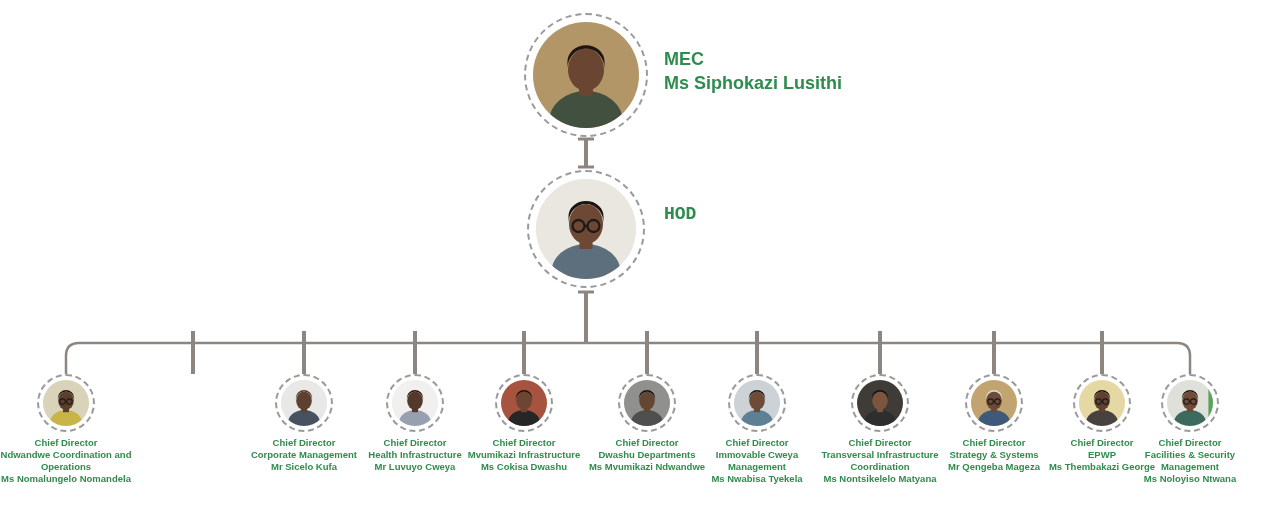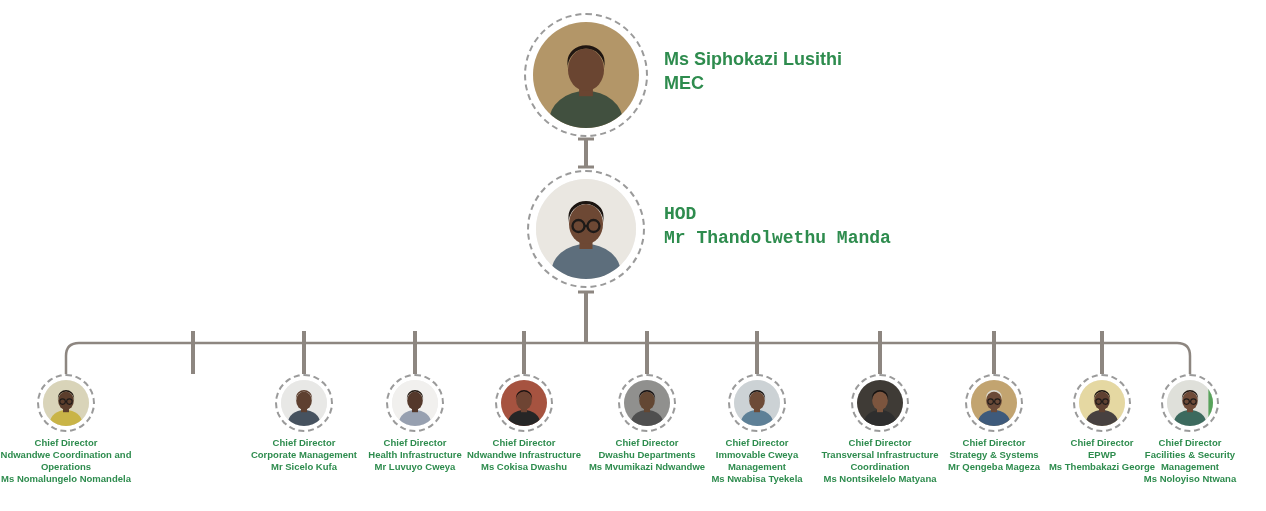--- a/index.html
+++ b/index.html
@@ -95,43 +95,42 @@
     <rect x="0" y="0" width="100" height="100" fill="#b39668"></rect>
     <ellipse cx="50" cy="94" rx="35" ry="29" fill="#41503f"></ellipse>
     <rect x="43.5" y="56" width="13" height="14" fill="#6a4531"></rect>
     <ellipse cx="50" cy="45" rx="17" ry="20" fill="#6a4531"></ellipse>
     <path d="M32.5,44 a17.5,19 0 0 1 35,0 l0,-7 a17.5,15 0 0 0 -35,0 z" fill="#201611"></path>
 
   </svg>
       </div>
   </div>
   <div class="top-node-text" style="left:664px; top:47px;">
+    <div>MEC</div>
     <div>Ms Siphokazi Lusithi</div>
-    <div>MEC</div>
   </div>
 
   <div class="ring" style="left:527px; top:170px; width:118px; height:118px;">
     <div class="photo" style="width:100px; height:100px;">
         <svg viewBox="0 0 100 100" preserveAspectRatio="none">
     <rect x="0" y="0" width="100" height="100" fill="#eae7e1"></rect>
     <ellipse cx="50" cy="94" rx="35" ry="29" fill="#5d6e7c"></ellipse>
     <rect x="43.5" y="56" width="13" height="14" fill="#6d4834"></rect>
     <ellipse cx="50" cy="45" rx="17" ry="20" fill="#6d4834"></ellipse>
     <path d="M32.5,44 a17.5,19 0 0 1 35,0 l0,-7 a17.5,15 0 0 0 -35,0 z" fill="#1b1410"></path>
     <g stroke="#1e1a18" stroke-width="2.3" fill="none">
          <circle cx="42.5" cy="47" r="6"></circle>
             <circle cx="57.5" cy="47" r="6"></circle>
          <line x1="48.5" y1="47" x2="51.5" y2="47"></line>
           </g>
   </svg>
       </div>
   </div>
   <div class="top-node-text" style="left:664px; top:202px;font-family:Liberation Mono, monospace;">
     <div>HOD</div>
-    <div>Mr Thandolwethu Manda</div>
   </div>
 
     <div class="member" style="left: -9px;">
       <div class="ring">
         <div class="photo">
           <svg viewBox="0 0 100 100" preserveAspectRatio="none">
     <rect x="0" y="0" width="100" height="100" fill="#d9d4b9"></rect>
     <ellipse cx="50" cy="94" rx="35" ry="29" fill="#c9b447"></ellipse>
     <rect x="43.5" y="56" width="13" height="14" fill="#5c3e2c"></rect>
     <ellipse cx="50" cy="45" rx="17" ry="20" fill="#5c3e2c"></ellipse>
@@ -201,21 +200,21 @@
     <ellipse cx="50" cy="94" rx="35" ry="29" fill="#262626"></ellipse>
     <rect x="43.5" y="56" width="13" height="14" fill="#6e4433"></rect>
     <ellipse cx="50" cy="45" rx="17" ry="20" fill="#6e4433"></ellipse>
     <path d="M32.5,44 a17.5,19 0 0 1 35,0 l0,-7 a17.5,15 0 0 0 -35,0 z" fill="#1d1512"></path>
 
   </svg>
         </div>
       </div>
       <div class="label">
         <div>Chief Director</div>
-        <div>Ndwandwe Infrastructure</div>
+        <div>Mvumikazi Infrastructure</div>
         <div>Ms Cokisa Dwashu</div>
       </div>
     </div>
 
     <div class="member" style="left: 572px;">
       <div class="ring">
         <div class="photo">
           <svg viewBox="0 0 100 100" preserveAspectRatio="none">
     <rect x="0" y="0" width="100" height="100" fill="#90908e"></rect>
     <ellipse cx="50" cy="94" rx="35" ry="29" fill="#4f4f4f"></ellipse>

